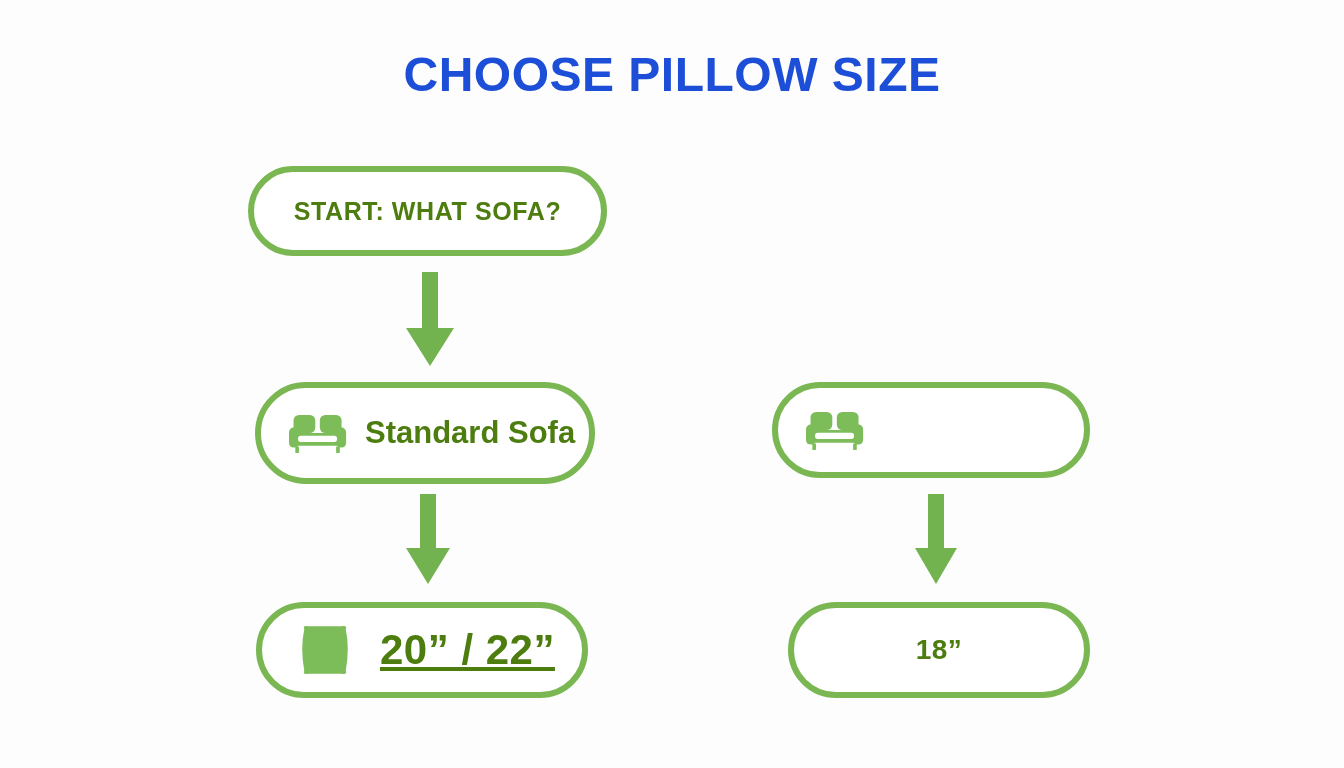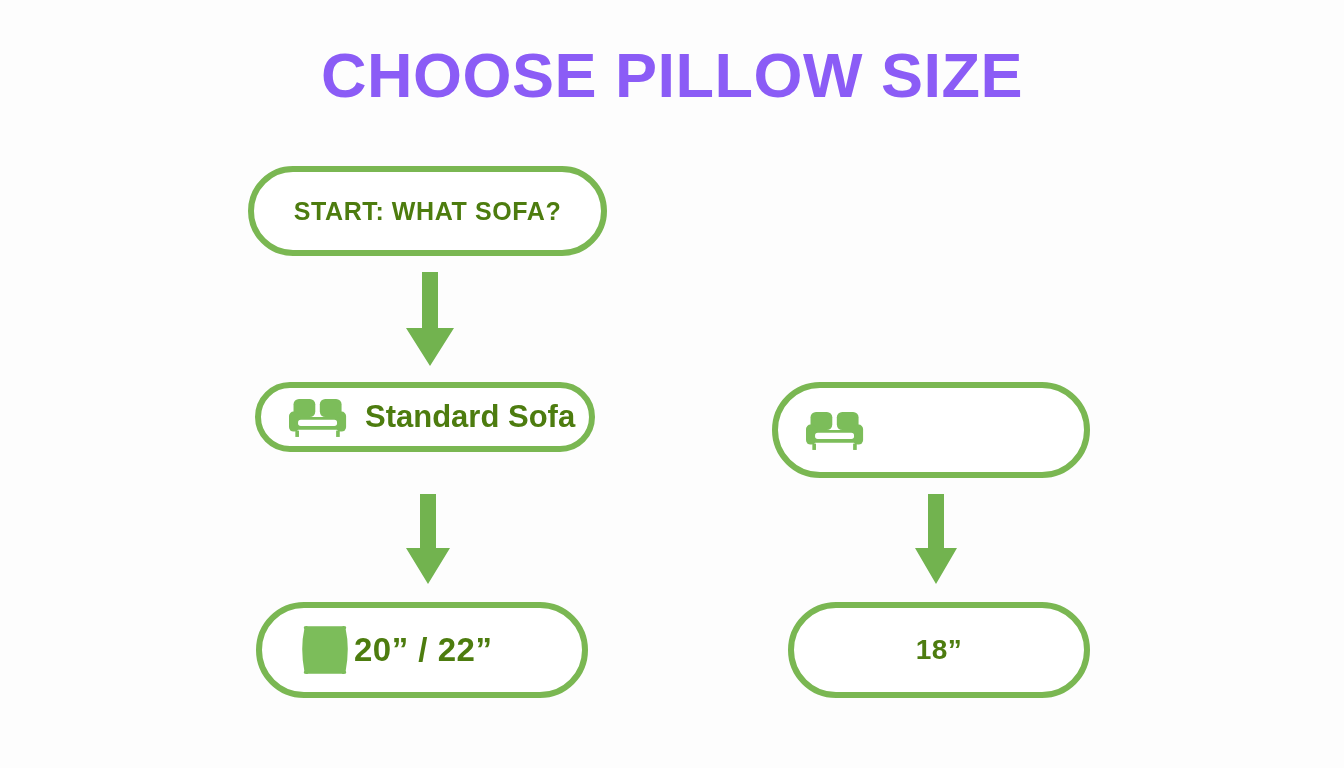--- a/index.html
+++ b/index.html
@@ -21,25 +21,25 @@
     background: #fdfdfd;
   }
 
   
   .title {
     position: absolute;
     left: 0;
     top: 32px;
     width: 1344px;
     text-align: center;
-    font-size: 63px;
+    font-size: 48px;
     line-height: 86px;
     font-weight: 700;
     letter-spacing: 0.5px;
-    color: #8b5cf6;
+    color: #1d4ed8;
     font-family: "Liberation Sans", sans-serif;
     white-space: nowrap;
   }
 
   
   .node {
     position: absolute;
     box-sizing: border-box;
     background: #ffffff;
     border: 6px solid #7ab752;
@@ -69,21 +69,21 @@
   #node-start .node-label {
     font-size: 25px;
     letter-spacing: 0.6px;
   }
 
   
   #node-standard-sofa {
     left: 255px;
     top: 382px;
     width: 340px;
-    height: 70px;
+    height: 102px;
     padding-left: 28px;
   }
   #node-loveseat {
     left: 772px;
     top: 382px;
     width: 318px;
     height: 96px;
     padding-left: 28px;
   }
   #node-standard-sofa .node-label,
@@ -100,23 +100,24 @@
     height: 96px;
     padding-left: 34px;
   }
   #node-size-loveseat {
     left: 788px;
     top: 602px;
     width: 302px;
     height: 96px;
   }
   #node-size-standard .node-label {
-    font-size: 33px;
-    margin-left: 0;
+    font-size: 42px;
+    margin-left: 26px;
     letter-spacing: 0.5px;
+    text-decoration: underline;
   }
   #node-size-loveseat .node-label {
     font-size: 28px;
     letter-spacing: 0.5px;
   }
 
   
   .icon-sofa {
     width: 58px;
     height: 48px;

